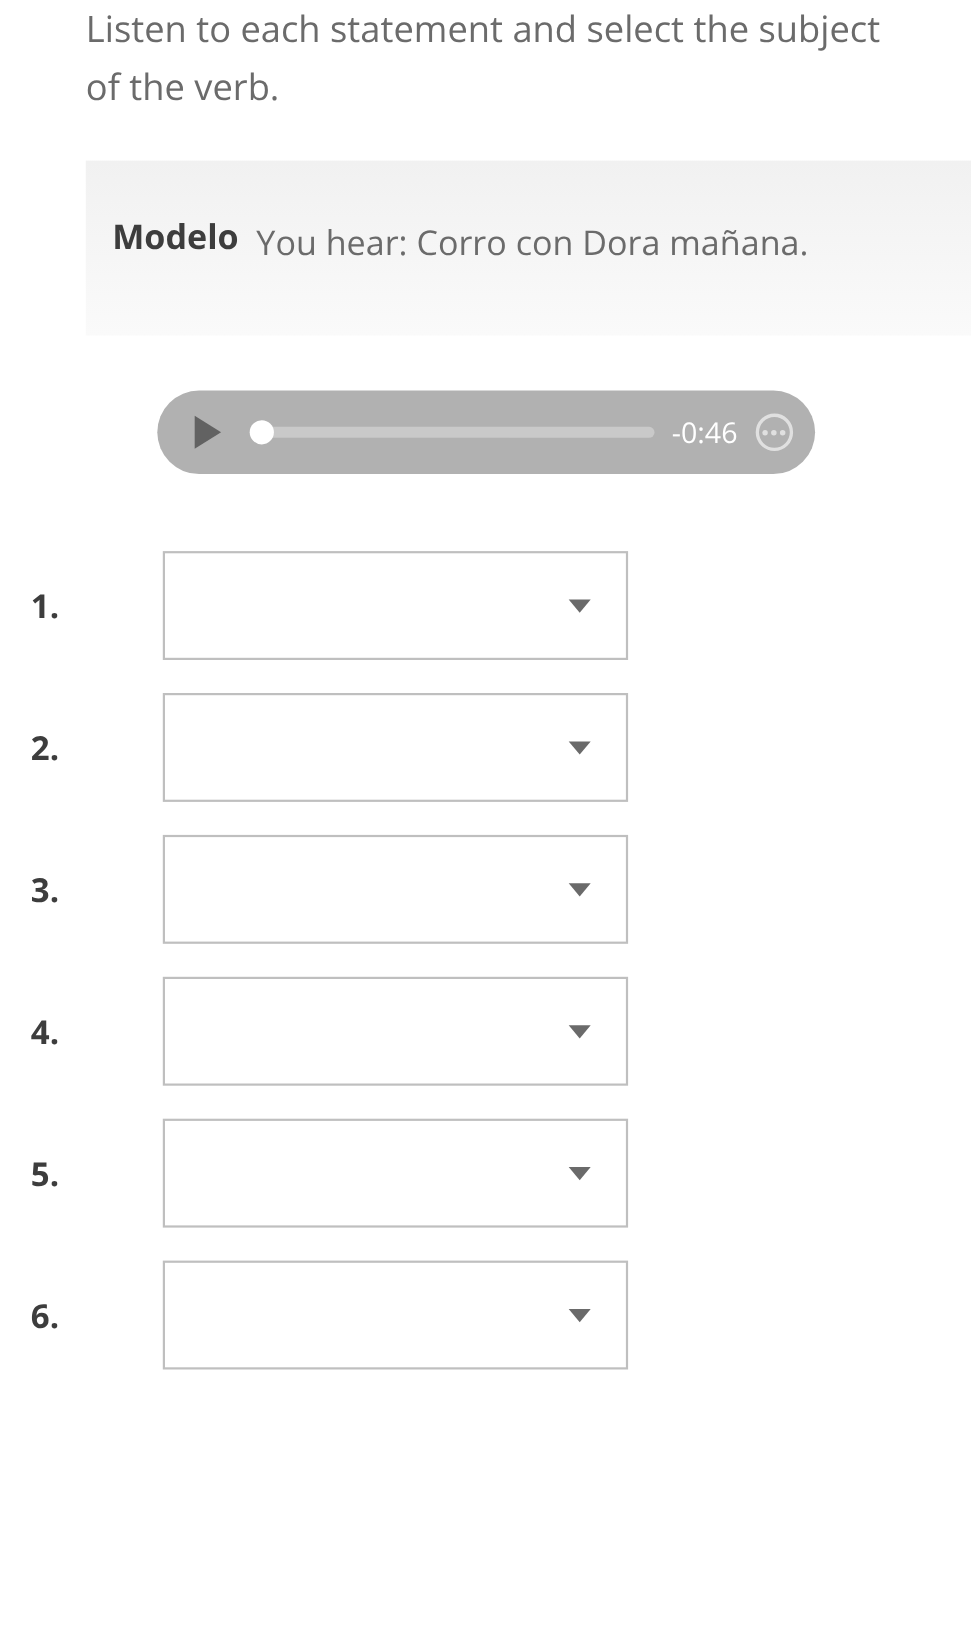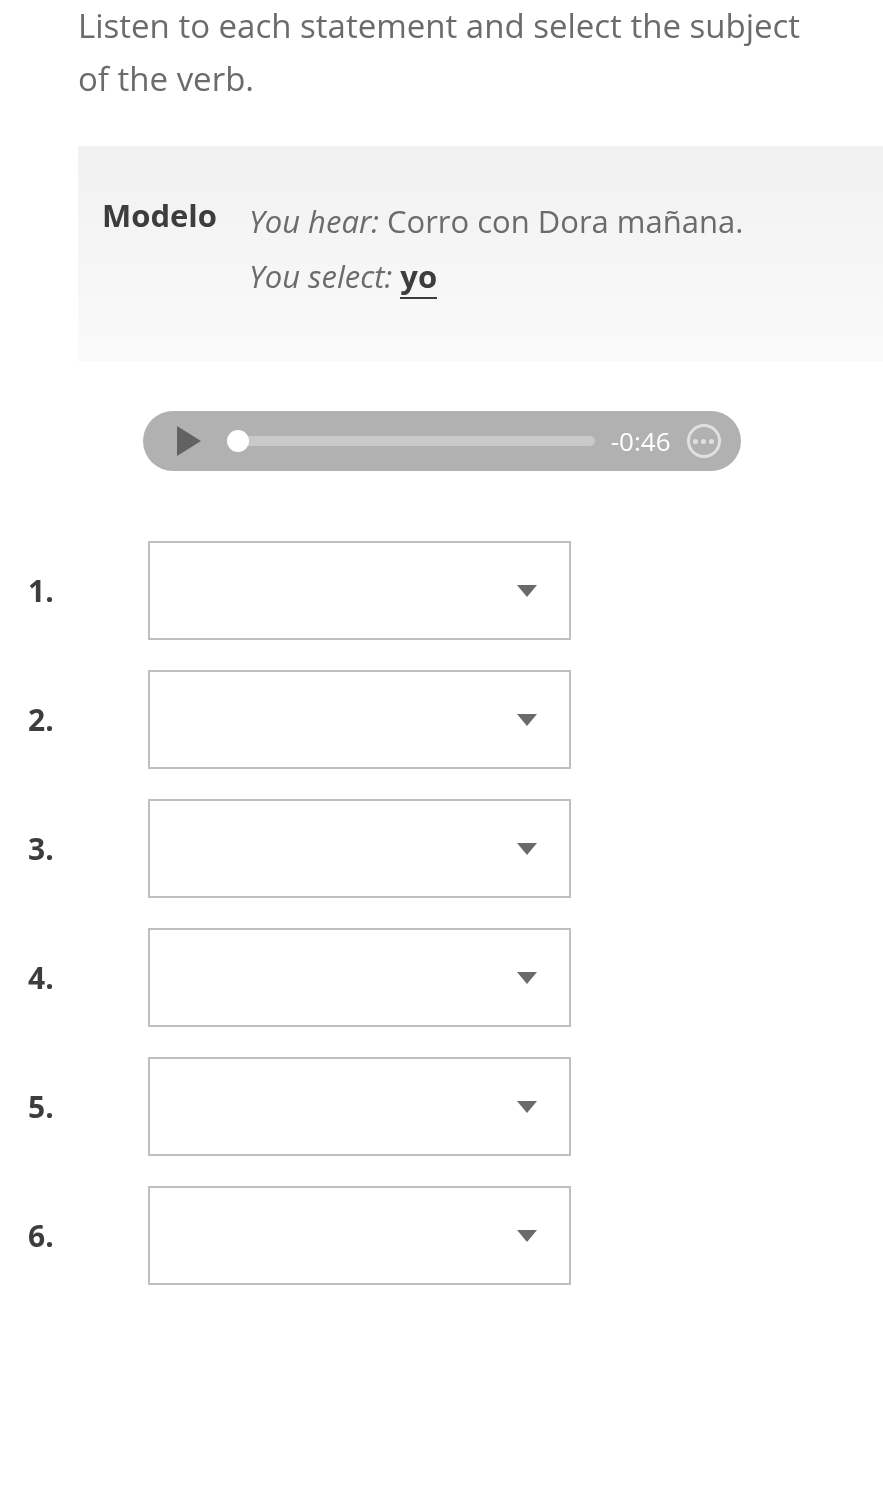--- a/index.html
+++ b/index.html
@@ -22,50 +22,49 @@
       font-weight: 400;
       border-radius: 19px;
     }
     .modelo-box {
       background: linear-gradient(to bottom, #f1f1f1 0%, #fafafa 100%);
       margin-left: 78px;
       padding: 48px 0 56px 24px;
     }
     .modelo-inner {
       display: flex;
-      gap: 32px;
+      gap: 16px;
     }
     .modelo-label {
       color: #3d3d3d;
       font-size: 31px;
       font-weight: 700;
     }
     .modelo-content {
       color: #6b6b6b;
       font-size: 31px;
       line-height: 1.8;
     }
     .modelo-content .italic {
-      font-style: italic;
     }
     .modelo-content .answer {
       color: #3d3d3d;
       font-weight: 700;
       border-bottom: 2px solid #3d3d3d;
     }
     .audio-wrap {
       display: flex;
       justify-content: center;
       padding: 50px 0 70px 0;
     }
     .audio-player {
       background: #b1b1b1;
       border-radius: 38px;
       width: 598px;
-      height: 60px;
+      height: 76px;
       display: flex;
       align-items: center;
       padding: 0 20px;
       gap: 16px;
     }
     .play-btn {
       width: 0;
       height: 0;
       border-left: 24px solid #626262;
       border-top: 15px solid transparent;
@@ -152,25 +151,20 @@
 
 <div class="instructions">Listen to each statement and select the subject of the verb.</div>
 
 <div class="modelo-box">
   <div class="modelo-inner">
     <div class="modelo-label">Modelo</div>
     <div class="modelo-content">
       <div>
         <span class="italic">You hear:</span><span> Corro con Dora mañana.</span>
       </div>
-      <div>
-        <span class="italic">You select:</span>
-        <span> </span>
-        <span class="answer">yo</span>
-      </div>
     </div>
   </div>
 </div>
 
 <div class="audio-wrap">
   <div class="audio-player">
     <div class="play-btn"></div>
     <div class="scrubber">
       <div class="scrubber-thumb"></div>
     </div>

